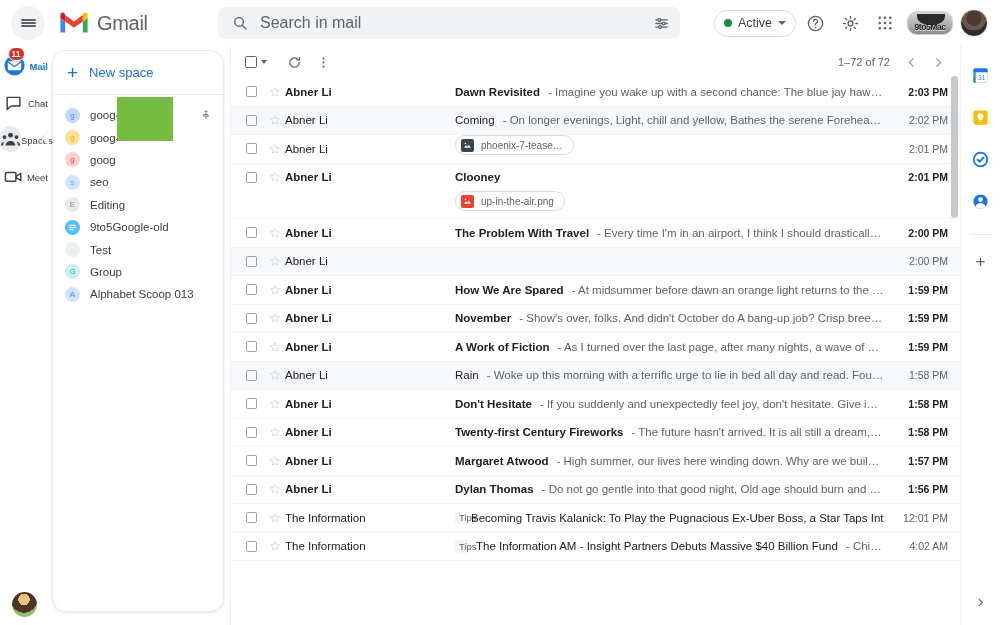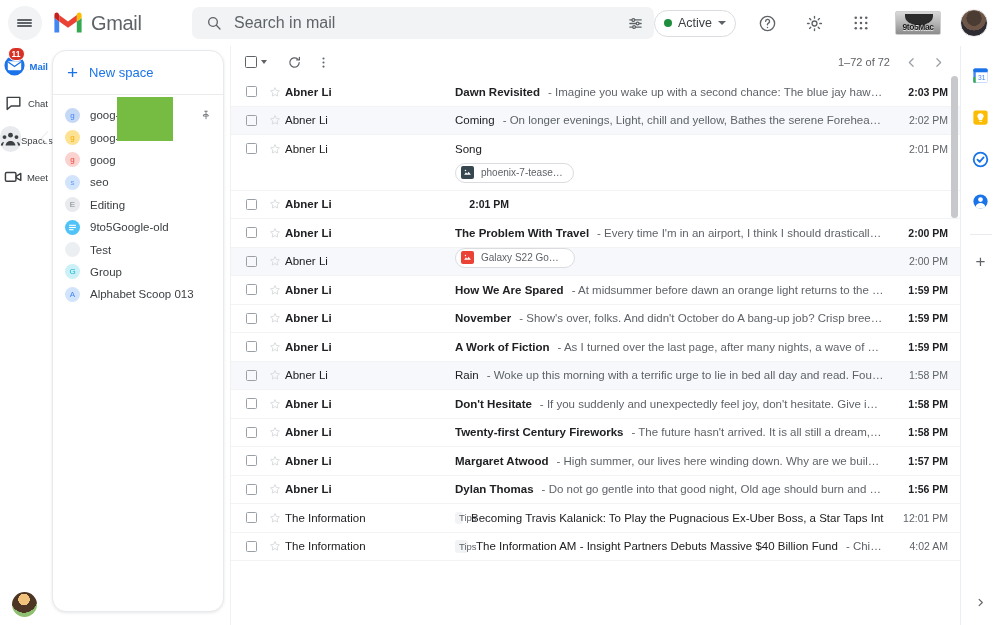--- a/index.html
+++ b/index.html
@@ -34,36 +34,36 @@
   .searchbox {
     height: 32px; background: #f1f3f4; border-radius: 7px;
     display: flex; align-items: center; padding: 0 10px 0 14px; gap: 12px;
   }
   .searchbox input {
     flex: 1; border: none; outline: none; background: transparent;
     font-size: 16px; color: #202124; font-family: "Liberation Sans", sans-serif;
   }
   .searchbox input::placeholder { color: #5f6368; }
 
-  .topright { margin-left: auto; display: flex; align-items: center; gap: 15px; padding-right: 4px; text-align: center; }
+  .topright { margin-left: auto; display: flex; align-items: center; gap: 3px; padding-right: 4px; text-align: center; }
   .status-chip {
     display: flex; align-items: center; gap: 6px; height: 27px; padding: 0 9px 0 9px;
     border: 1px solid #dadce0; border-radius: 14px; cursor: pointer; background: #fff;
   }
   .status-dot { width: 8px; height: 8px; border-radius: 50%; background: #1e8e3e; }
   .status-text { font-size: 12.5px; color: #3c4043; }
   .caret-dn { width: 0; height: 0; border-left: 4px solid transparent; border-right: 4px solid transparent; border-top: 4px solid #5f6368; }
 
   .icon-btn {
     width: 32px; height: 32px; border-radius: 50%; display: flex;
     align-items: center; justify-content: center; cursor: pointer;
   }
 
   .logo9to5 {
-    width: 46px; height: 24px; margin-left: 3px; border-radius: 2px; cursor: pointer;
+    width: 46px; height: 24px; margin-left: 3px; border-radius: 10px; cursor: pointer;
     background: linear-gradient(180deg,#d8d8d8 0%,#b9b9b9 45%,#8c8c8c 100%);
     position: relative; overflow: hidden; display: flex; align-items: center; justify-content: center;
     border: 1px solid #cfcfcf;
   }
   .logo9to5::before {
     content:""; position:absolute; left:9px; top:2px; width:28px; height:11px;
     border-radius: 0 0 12px 12px / 0 0 9px 9px; background:#2b2b2b;
   }
   .logo9to5 .lw { position: relative; z-index: 2; font-size: 8.5px; font-weight: bold; color: #1b1b1b; letter-spacing: -0.4px; margin-top: 7px; text-shadow: 0 1px 0 #e7e7e7; }
 
@@ -474,23 +474,20 @@
             <div class="row-cbx">
               <span class="cbx"></span>
             </div>
             <div class="row-star">
               <svg width="12" height="12" viewBox="0 0 24 24" fill="none" stroke="currentColor" stroke-width="2">
                 <path d="M12 3.2l2.7 5.6 6.1.9-4.4 4.3 1 6.1-5.4-2.9-5.4 2.9 1-6.1L3.2 9.7l6.1-.9z" stroke-linejoin="round"></path>
               </svg>
             </div>
             <div class="row-sender">Abner Li</div>
             <div class="row-mid">
-              <div class="row-subline">
-                <span class="subj">Song</span>
-              </div>
               <div class="attach-wrap">
                 <div class="attach-chip">
                   <span class="attach-ico dark">
                     <svg width="9" height="9" viewBox="0 0 16 16" fill="#fff">
                       <path d="M2 12l3.3-4.3L7.6 10l2.4-3.3L14 12z"></path>
                       <circle cx="4.4" cy="4.6" r="1.3"></circle>
                     </svg>
                   </span>
                   <span class="attach-name">phoenix-7-tease…</span>
                 </div>
@@ -501,62 +498,67 @@
           <div class="row unread">
             <div class="row-cbx">
               <span class="cbx"></span>
             </div>
             <div class="row-star">
               <svg width="12" height="12" viewBox="0 0 24 24" fill="none" stroke="currentColor" stroke-width="2">
                 <path d="M12 3.2l2.7 5.6 6.1.9-4.4 4.3 1 6.1-5.4-2.9-5.4 2.9 1-6.1L3.2 9.7l6.1-.9z" stroke-linejoin="round"></path>
               </svg>
             </div>
             <div class="row-sender">Abner Li</div>
-            <div class="row-time">2:01 PM</div>
-          </div>
-          <div class="row unread">
-            <div class="row-cbx">
-              <span class="cbx"></span>
-            </div>
-            <div class="row-star">
-              <svg width="12" height="12" viewBox="0 0 24 24" fill="none" stroke="currentColor" stroke-width="2">
-                <path d="M12 3.2l2.7 5.6 6.1.9-4.4 4.3 1 6.1-5.4-2.9-5.4 2.9 1-6.1L3.2 9.7l6.1-.9z" stroke-linejoin="round"></path>
-              </svg>
-            </div>
-            <div class="row-sender">Abner Li</div>
-            <div class="row-mid">
-              <div class="row-subline">
-                <span class="subj">The Problem With Travel</span>
-                <span class="snip">- Every time I'm in an airport, I think I should drastically change my life: Kill t…</span>
-              </div>
-            </div>
-            <div class="row-time">2:00 PM</div>
-          </div>
-          <div class="row read">
-            <div class="row-cbx">
-              <span class="cbx"></span>
-            </div>
-            <div class="row-star">
-              <svg width="12" height="12" viewBox="0 0 24 24" fill="none" stroke="currentColor" stroke-width="2">
-                <path d="M12 3.2l2.7 5.6 6.1.9-4.4 4.3 1 6.1-5.4-2.9-5.4 2.9 1-6.1L3.2 9.7l6.1-.9z" stroke-linejoin="round"></path>
-              </svg>
-            </div>
-            <div class="row-sender">Abner Li</div>
-            <div class="row-mid">
+            <div class="row-mid">
+              <div class="row-subline">
+                <span class="subj">Clooney</span>
+              </div>
               <div class="attach-wrap">
                 <div class="attach-chip">
                   <span class="attach-ico img">
                     <svg width="9" height="9" viewBox="0 0 16 16" fill="#fff">
                       <path d="M2 12l3.3-4.3L7.6 10l2.4-3.3L14 12z"></path>
                       <circle cx="4.4" cy="4.6" r="1.3"></circle>
                     </svg>
                   </span>
-                  <span class="attach-name">Galaxy S22 Goo…</span>
+                  <span class="attach-name">up-in-the-air.png</span>
                 </div>
               </div>
+            </div>
+            <div class="row-time">2:01 PM</div>
+          </div>
+          <div class="row unread">
+            <div class="row-cbx">
+              <span class="cbx"></span>
+            </div>
+            <div class="row-star">
+              <svg width="12" height="12" viewBox="0 0 24 24" fill="none" stroke="currentColor" stroke-width="2">
+                <path d="M12 3.2l2.7 5.6 6.1.9-4.4 4.3 1 6.1-5.4-2.9-5.4 2.9 1-6.1L3.2 9.7l6.1-.9z" stroke-linejoin="round"></path>
+              </svg>
+            </div>
+            <div class="row-sender">Abner Li</div>
+            <div class="row-mid">
+              <div class="row-subline">
+                <span class="subj">The Problem With Travel</span>
+                <span class="snip">- Every time I'm in an airport, I think I should drastically change my life: Kill t…</span>
+              </div>
+            </div>
+            <div class="row-time">2:00 PM</div>
+          </div>
+          <div class="row read">
+            <div class="row-cbx">
+              <span class="cbx"></span>
+            </div>
+            <div class="row-star">
+              <svg width="12" height="12" viewBox="0 0 24 24" fill="none" stroke="currentColor" stroke-width="2">
+                <path d="M12 3.2l2.7 5.6 6.1.9-4.4 4.3 1 6.1-5.4-2.9-5.4 2.9 1-6.1L3.2 9.7l6.1-.9z" stroke-linejoin="round"></path>
+              </svg>
+            </div>
+            <div class="row-sender">Abner Li</div>
+            <div class="row-mid">
             </div>
             <div class="row-time">2:00 PM</div>
           </div>
           <div class="row unread">
             <div class="row-cbx">
               <span class="cbx"></span>
             </div>
             <div class="row-star">
               <svg width="12" height="12" viewBox="0 0 24 24" fill="none" stroke="currentColor" stroke-width="2">
                 <path d="M12 3.2l2.7 5.6 6.1.9-4.4 4.3 1 6.1-5.4-2.9-5.4 2.9 1-6.1L3.2 9.7l6.1-.9z" stroke-linejoin="round"></path>

